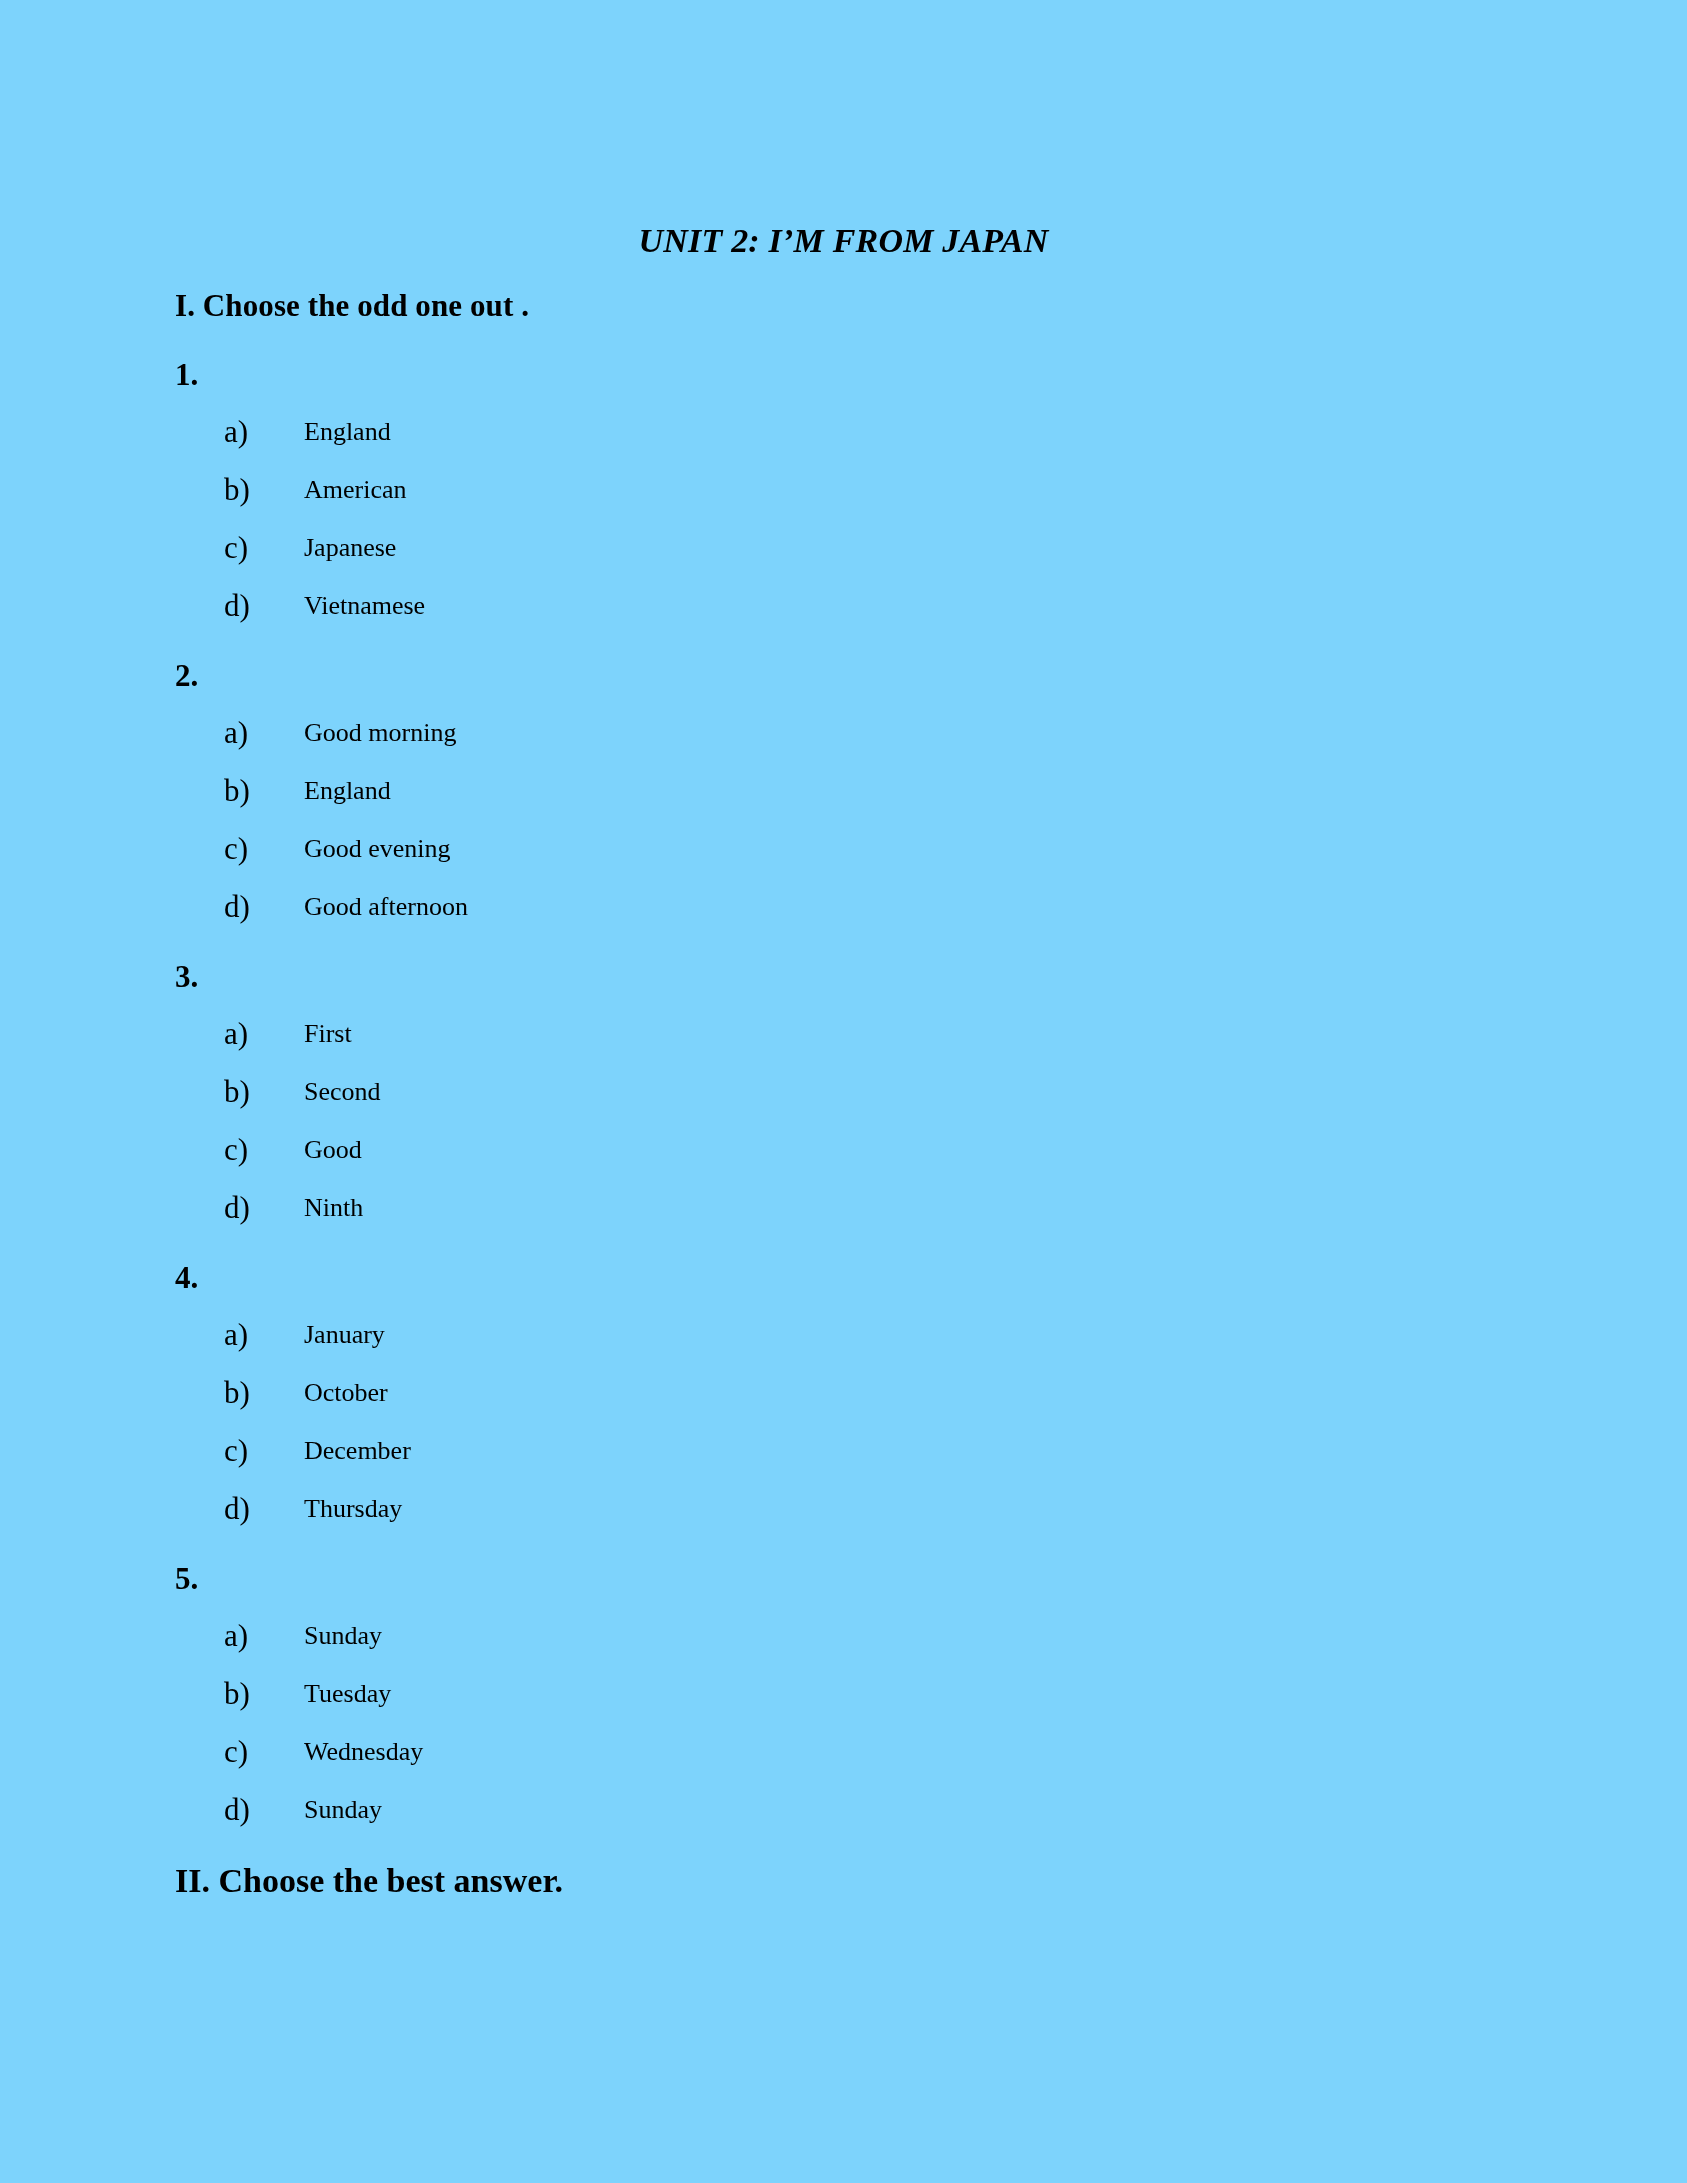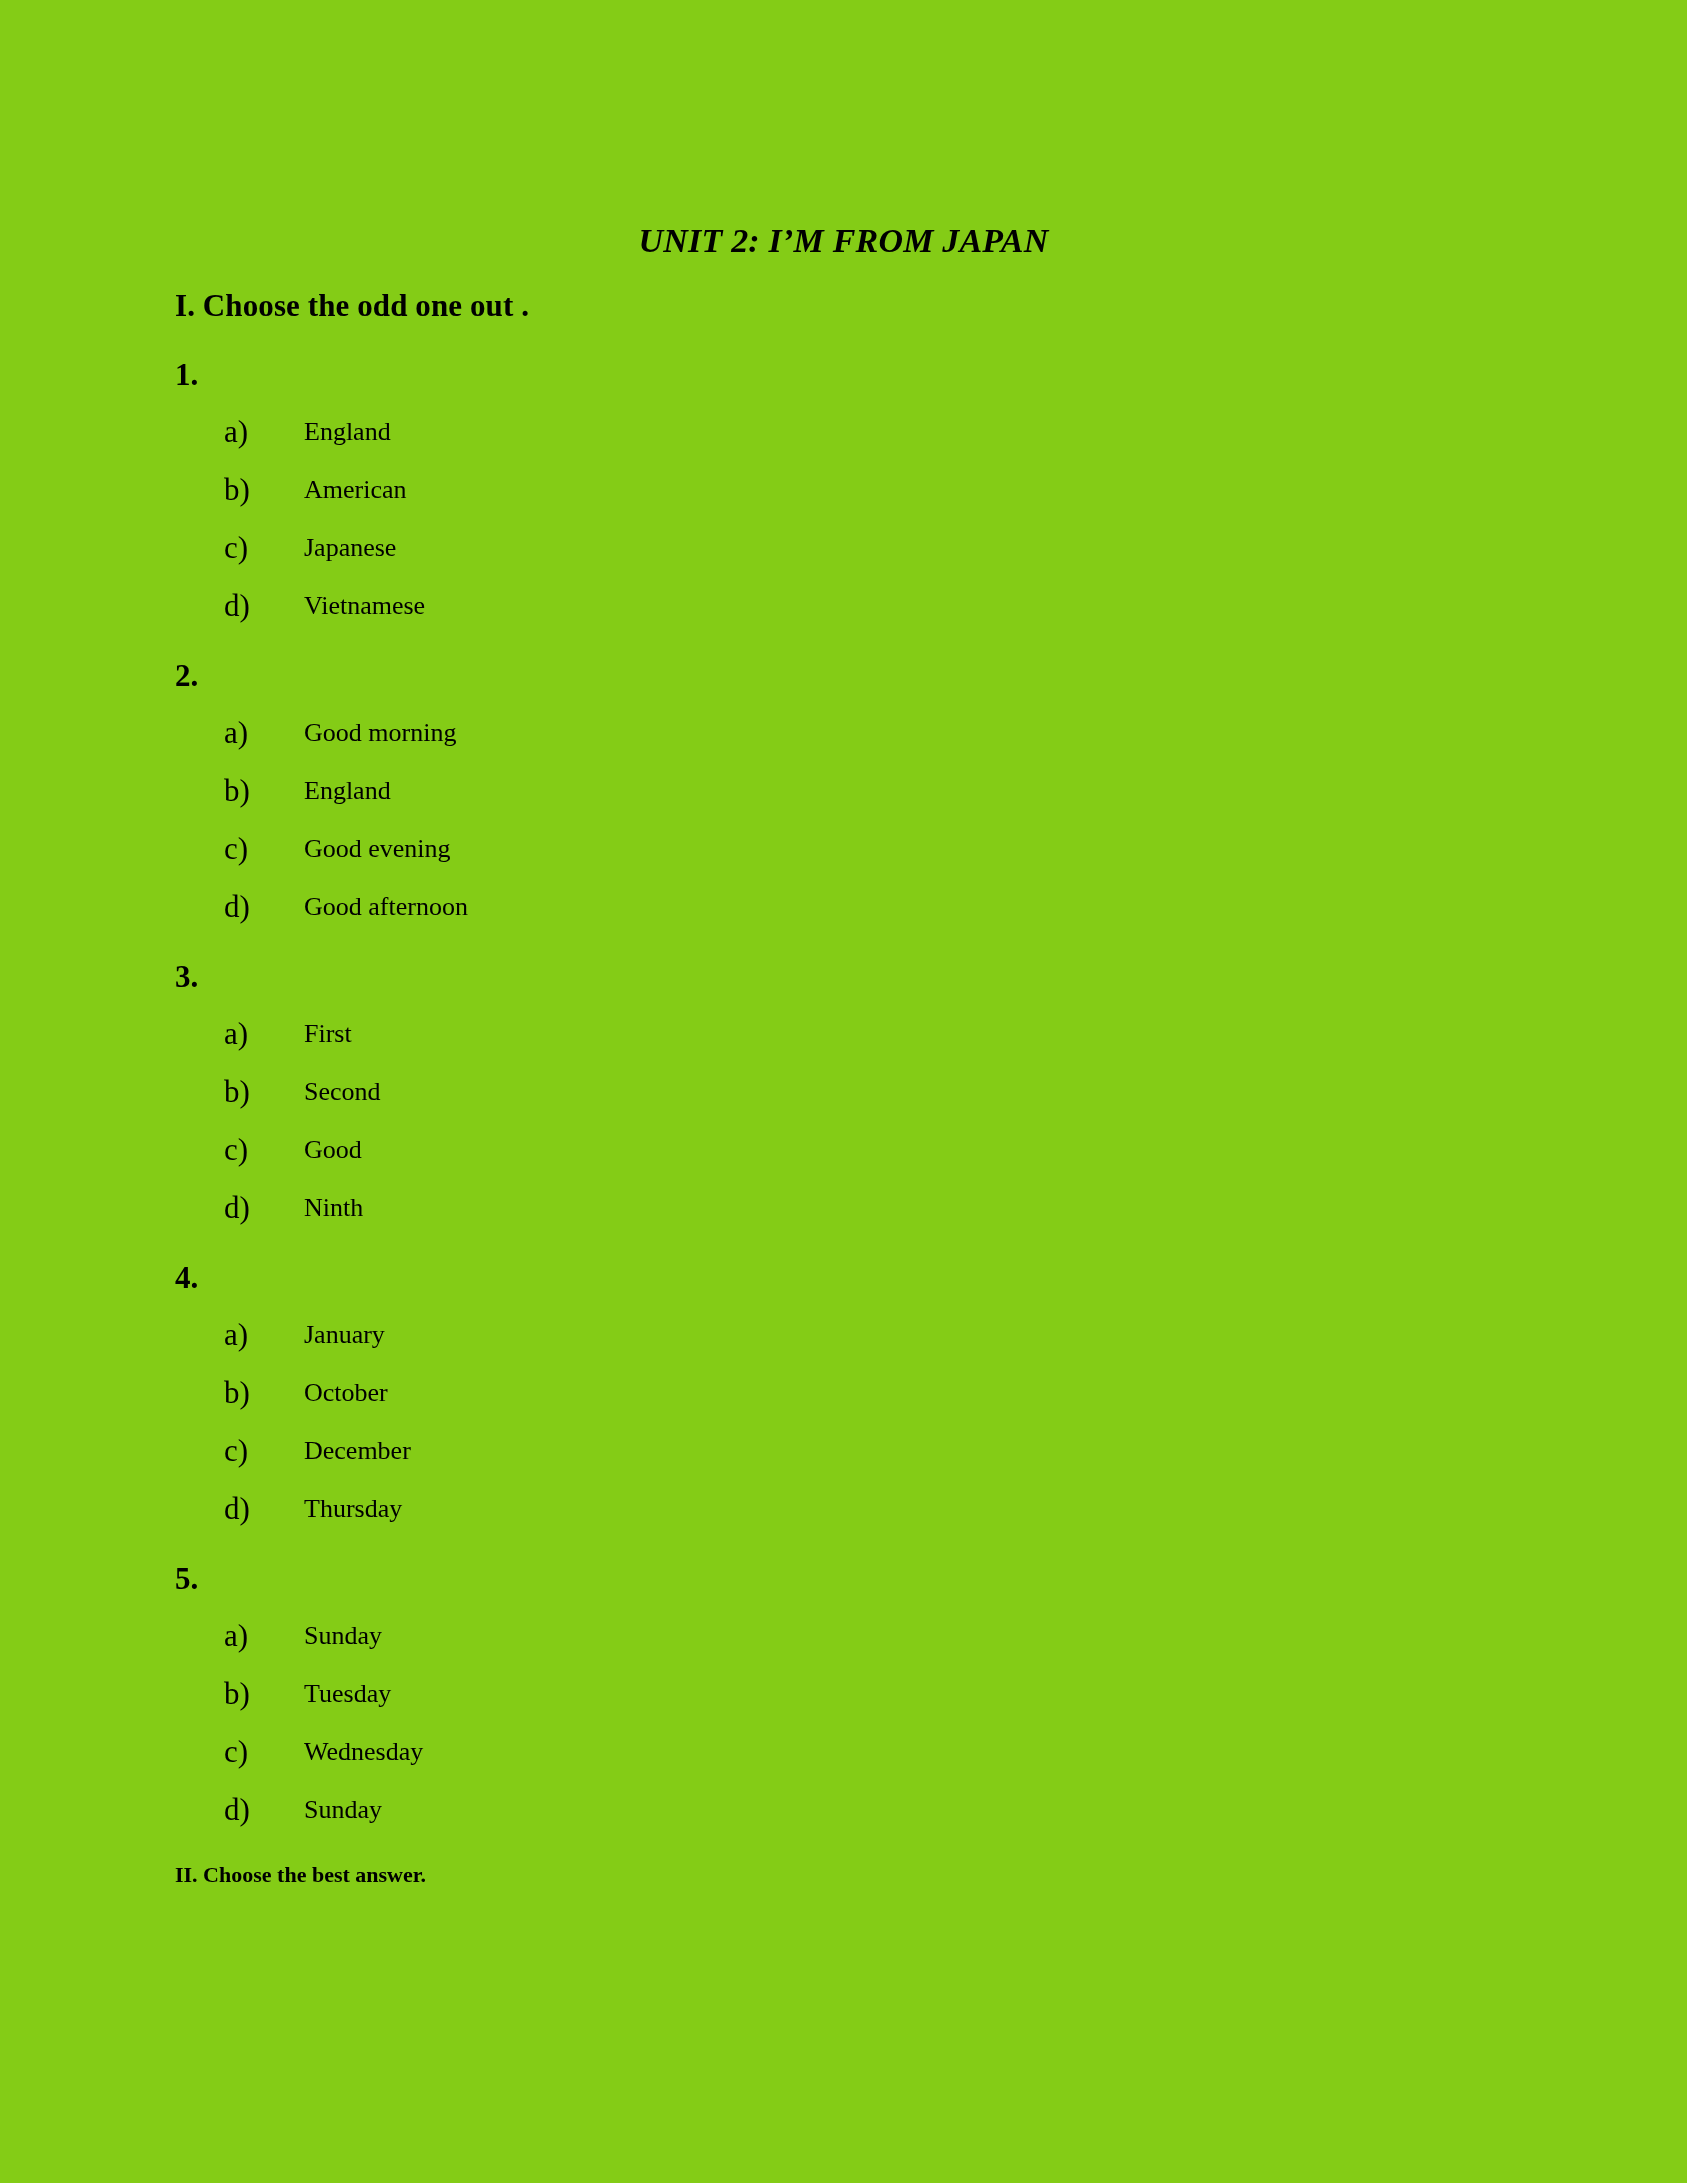--- a/index.html
+++ b/index.html
@@ -12,21 +12,21 @@
     height: 2183px;
     font-family: "Liberation Serif", "DejaVu Serif", serif;
     color: #000000;
     -webkit-font-smoothing: antialiased;
   }
 
   .page {
     position: relative;
     width: 1687px;
     height: 2183px;
-    background: #84cc16;
+    background: #7dd3fc;
     box-sizing: border-box;
     padding: 0;
     overflow: hidden;
   }
 
   
   .doc-title {
     position: absolute;
     top: 224px;
     left: 0;
@@ -94,21 +94,21 @@
     position: absolute;
     left: 129px;
     top: 0;
     font-size: 26px;
     line-height: 58px;
     white-space: nowrap;
   }
 
   
   .section-two-heading {
-    font-size: 22px;
+    font-size: 34px;
     font-weight: bold;
     line-height: 1;
     margin: 16.5px 0 35px 0;
   }
 
   .fill-line {
     font-size: 31px;
     font-weight: bold;
     line-height: 1;
     white-space: nowrap;

